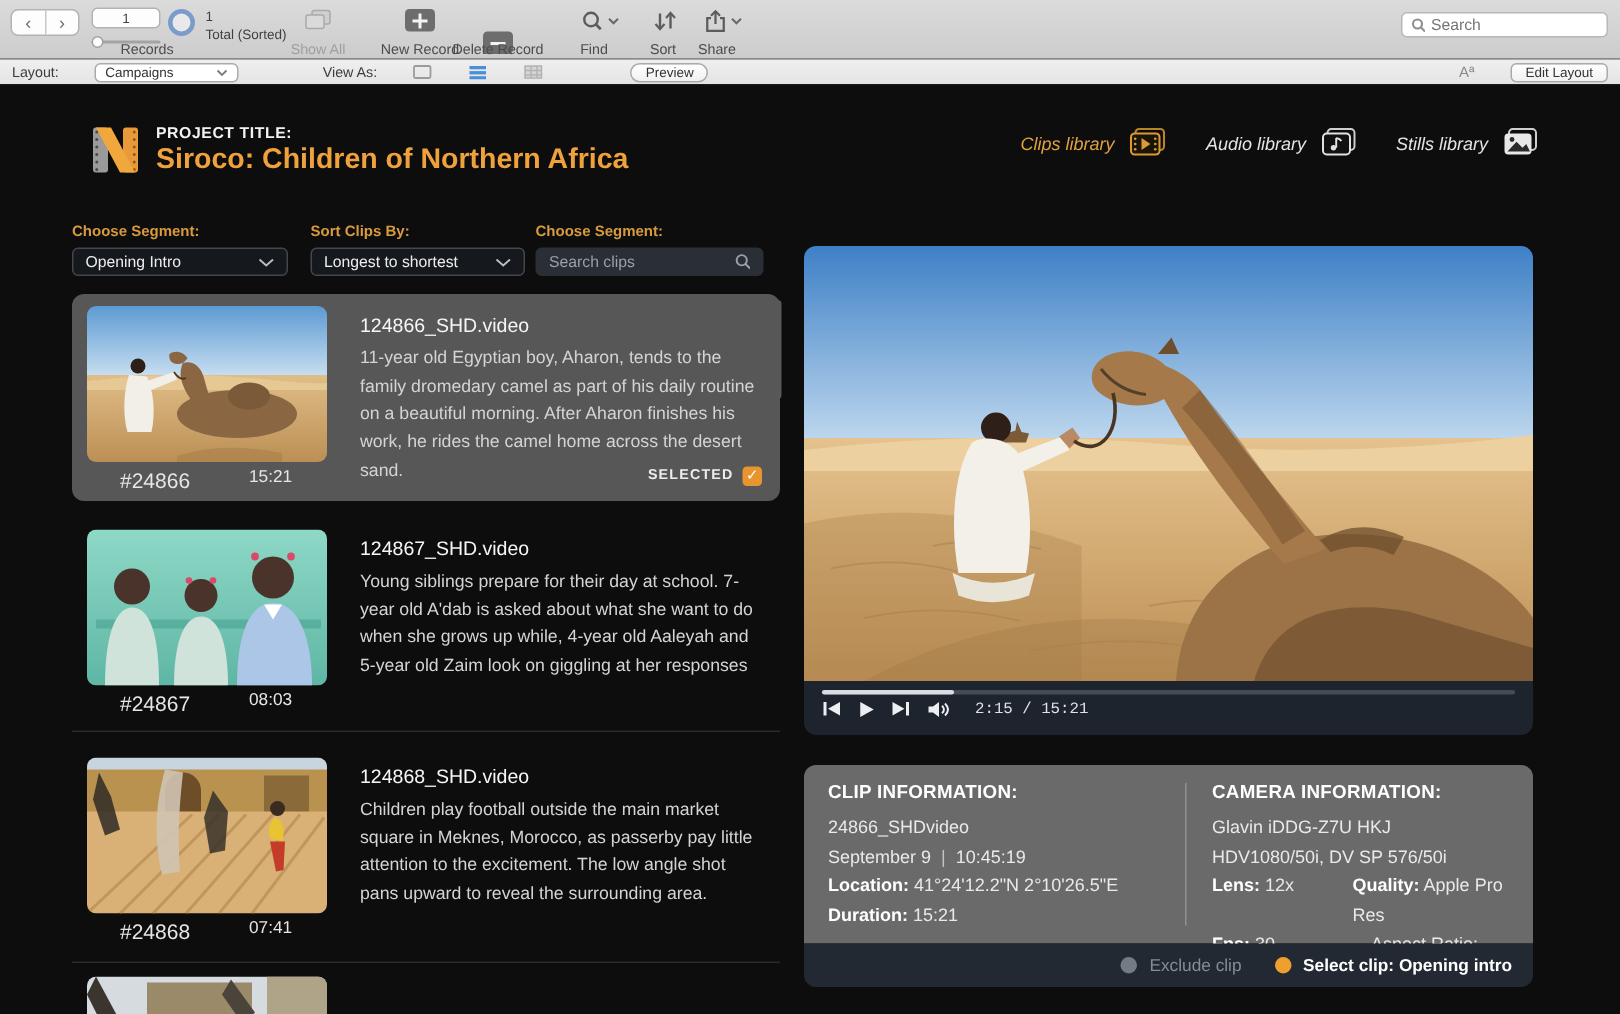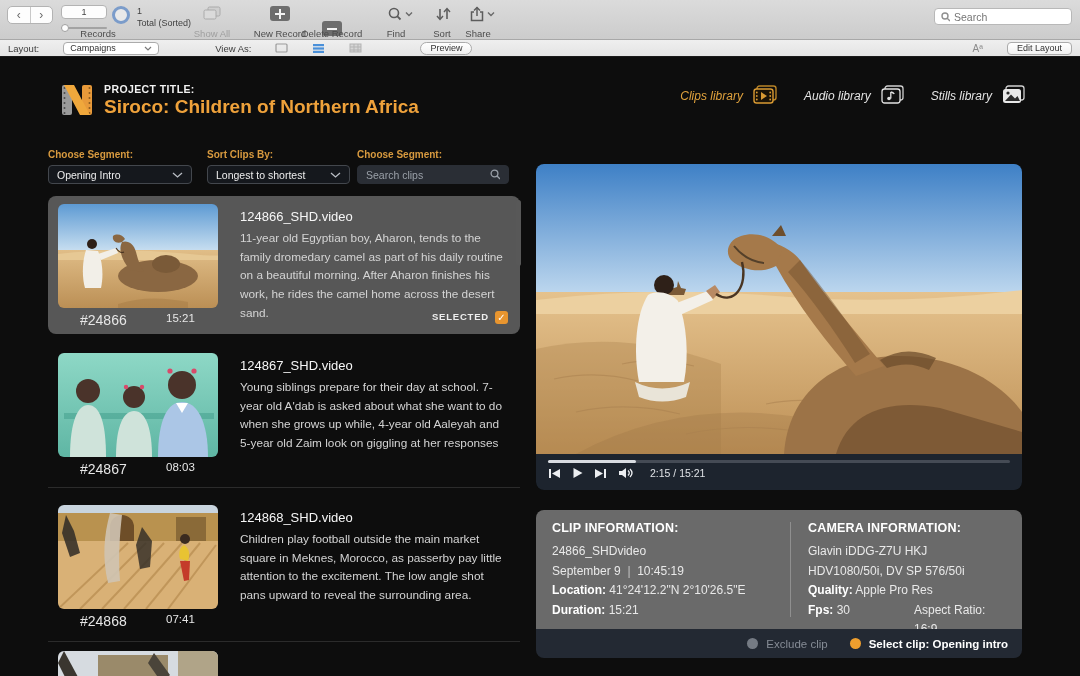--- a/index.html
+++ b/index.html
@@ -92,21 +92,21 @@
   #list-scrollbar { position:absolute; left:516px; top:143px; width:5px; height:66px;
     border-radius:3px; background:#585858; }
 
   
   #video { position:absolute; left:536px; top:107px; width:486px; height:326px; border-radius:8px;
     overflow:hidden; background:#000; }
   #video .photo { display:block; width:486px; height:290px; }
   #controls { position:absolute; left:0; bottom:0; width:486px; height:36px; background:#1d242e; }
   #progress { position:absolute; top:6px; left:12px; right:12px; height:3px; background:#454b55; border-radius:2px; }
   #progress .fill { height:3px; background:#d9dce1; border-radius:2px; width:19%; }
-  #pbuttons { position:absolute; top:13px; left:12px; display:flex; align-items:center; gap:11px; }
+  #pbuttons { position:absolute; top:13px; left:12px; display:flex; gap:11px;font-family:Liberation Mono, monospace; }
   .pbtn { display:flex; align-items:center; }
   #ptime { font-size:10.5px; color:#dfe2e6; margin-left:6px; }
 
   
   #infopanel { position:absolute; left:536px; top:453px; width:486px; height:148px; border-radius:8px; overflow:hidden; }
   #info-main { position:relative; width:486px; height:119px; background:#6a6a6a; }
   #vdiv { position:absolute; left:254px; top:12px; height:95px; width:1px; background:#8f8f8f; }
   .icol { position:absolute; top:11px; }
   #clipinfo { left:16px; width:230px; }
   #caminfo { left:272px; width:204px; }
@@ -516,20 +516,22 @@
         <div class="irow">
           <b>Duration:</b>
           <span>15:21</span>
         </div>
       </div>
       <div class="icol" id="caminfo">
         <h4>CAMERA INFORMATION:</h4>
         <div class="irow">Glavin iDDG-Z7U HKJ</div>
         <div class="irow">HDV1080/50i, DV SP 576/50i</div>
         <div class="irow cam2col">
+          <span class="c1"><b>Lens:</b>
+            <span>12x</span></span>
           <span><b>Quality:</b>
             <span>Apple Pro Res</span></span>
         </div>
         <div class="irow cam2col">
           <span class="c1"><b>Fps:</b>
             <span>30</span></span>
           <span><span>Aspect Ratio:</span>
             <span>16:9</span></span>
         </div>
       </div>

